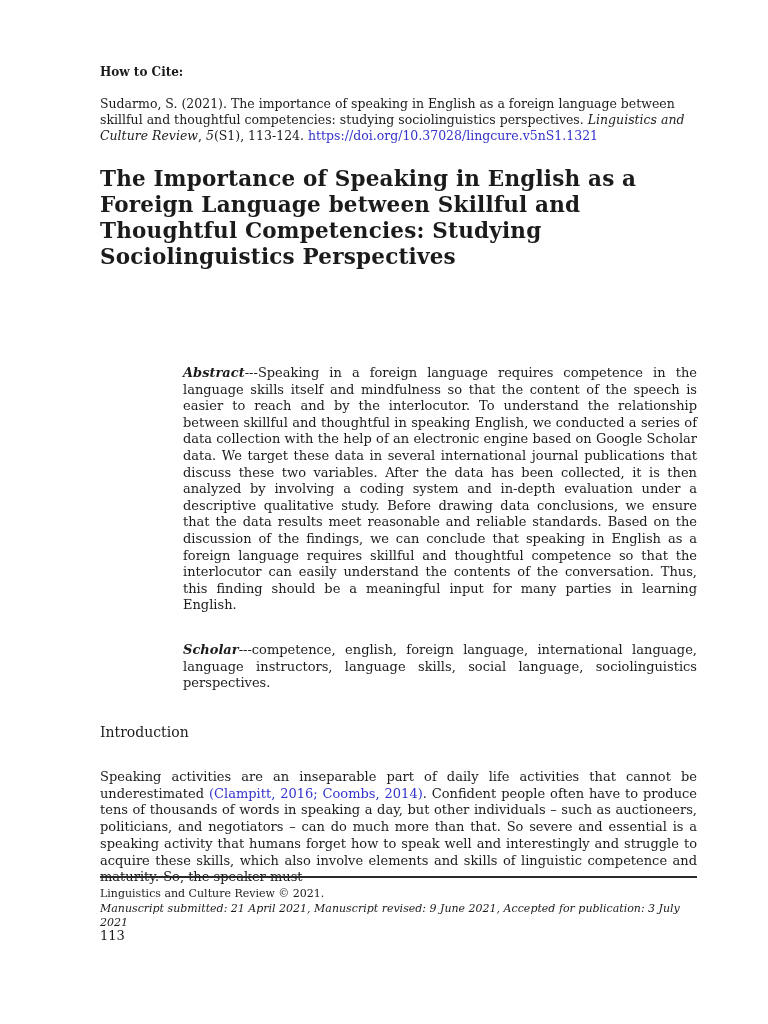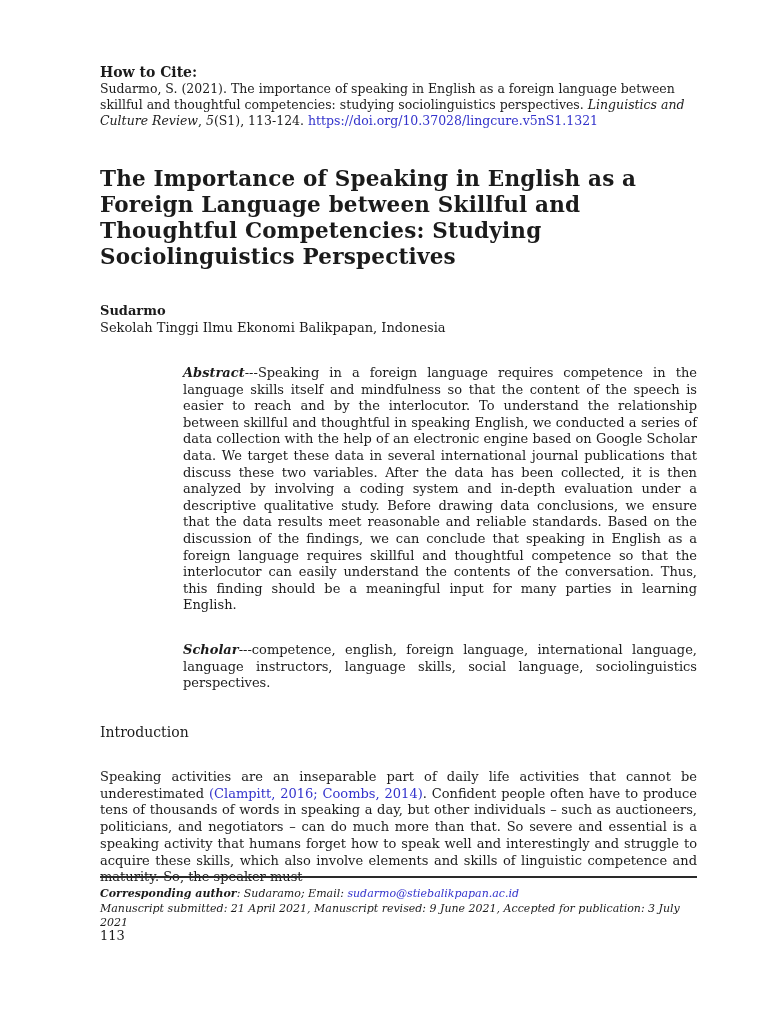--- a/index.html
+++ b/index.html
@@ -7,21 +7,21 @@
   body {
     background:#ffffff;
     font-family:"DejaVu Serif","Liberation Serif",serif;
     color:var(--text,#1b1b1b);
     -webkit-font-smoothing:antialiased;
   }
   .page { position:relative; width:768px; height:1024px; background:#ffffff; overflow:hidden; }
   .abs { position:absolute; }
 
   .cite { left:100px; top:64px; width:602px; font-size:12.5px; line-height:16px; }
-  .cite-label { font-weight:bold; font-size:14px; margin-bottom:1px; }
+  .cite-label { font-weight:bold; font-size:12px; margin-bottom:16px; }
 
   .title {
     left:100px; top:166px; width:556px;
     font-size:21.5px; line-height:26px; font-weight:bold; letter-spacing:0.2px;
   }
 
   .byline { left:100px; top:302px; width:596px; font-size:13px; line-height:17px; }
   .author-name { font-weight:bold; }
 
   .abstract, .keywords {
@@ -54,33 +54,29 @@
 
 <div class="page">
 
   <div class="abs cite">
     <div class="cite-label">How to Cite:</div>
     <div><span>Sudarmo, S. (2021). The importance of speaking in English as a foreign language between skillful and thoughtful competencies: studying sociolinguistics perspectives. </span><span class="it">Linguistics and Culture Review</span><span>, </span><span class="it">5</span><span>(S1), 113-124. </span><a class="link">https://doi.org/10.37028/lingcure.v5nS1.1321</a></div>
   </div>
 
   <h1 class="abs title">The Importance of Speaking in English as a Foreign Language between Skillful and Thoughtful Competencies: Studying Sociolinguistics Perspectives</h1>
 
-  <div class="abs byline">
-    <div class="author-name">Sudarmo</div>
-    <div>Sekolah Tinggi Ilmu Ekonomi Balikpapan, Indonesia</div>
-  </div>
 
   <div class="abs abstract"><span class="bi">Abstract</span><span>---</span><span>Speaking in a foreign language requires competence in the language skills itself and mindfulness so that the content of the speech is easier to reach and by the interlocutor. To understand the relationship between skillful and thoughtful in speaking English, we conducted a series of data collection with the help of an electronic engine based on Google Scholar data. We target these data in several international journal publications that discuss these two variables. After the data has been collected, it is then analyzed by involving a coding system and in-depth evaluation under a descriptive qualitative study. Before drawing data conclusions, we ensure that the data results meet reasonable and reliable standards. Based on the discussion of the findings, we can conclude that speaking in English as a foreign language requires skillful and thoughtful competence so that the interlocutor can easily understand the contents of the conversation. Thus, this finding should be a meaningful input for many parties in learning English.</span></div>
 
   <div class="abs keywords"><span class="bi">Scholar</span><span>---</span><span>competence, english, foreign language, international language, language instructors, language skills, social language, sociolinguistics perspectives.</span></div>
 
   <h2 class="abs intro-h">Introduction</h2>
 
   <p class="abs intro-p"><span>Speaking activities are an inseparable part of daily life activities that cannot be underestimated </span><a class="link">(Clampitt, 2016; Coombs, 2014)</a><span>. Confident people often have to produce tens of thousands of words in speaking a day, but other individuals – such as auctioneers, politicians, and negotiators – can do much more than that. So severe and essential is a speaking activity that humans forget how to speak well and interestingly and struggle to acquire these skills, which also involve elements and skills of linguistic competence and maturity. So, the speaker must</span></p>
 
   <div class="abs footnote">
-    <div><span class="bi">Corresponding author</span><span class="it">: Sudaramo; Email: </span><a class="link it">sudarmo@stiebalikpapan.ac.id</a></div>
+    <div>Linguistics and Culture Review © 2021.</div>
     <div class="it">Manuscript submitted: 21 April 2021, Manuscript revised: 9 June 2021, Accepted for publication: 3 July 2021</div>
   </div>
 
   <div class="abs pageno">113</div>
 
 </div>
 
 </body></html>

